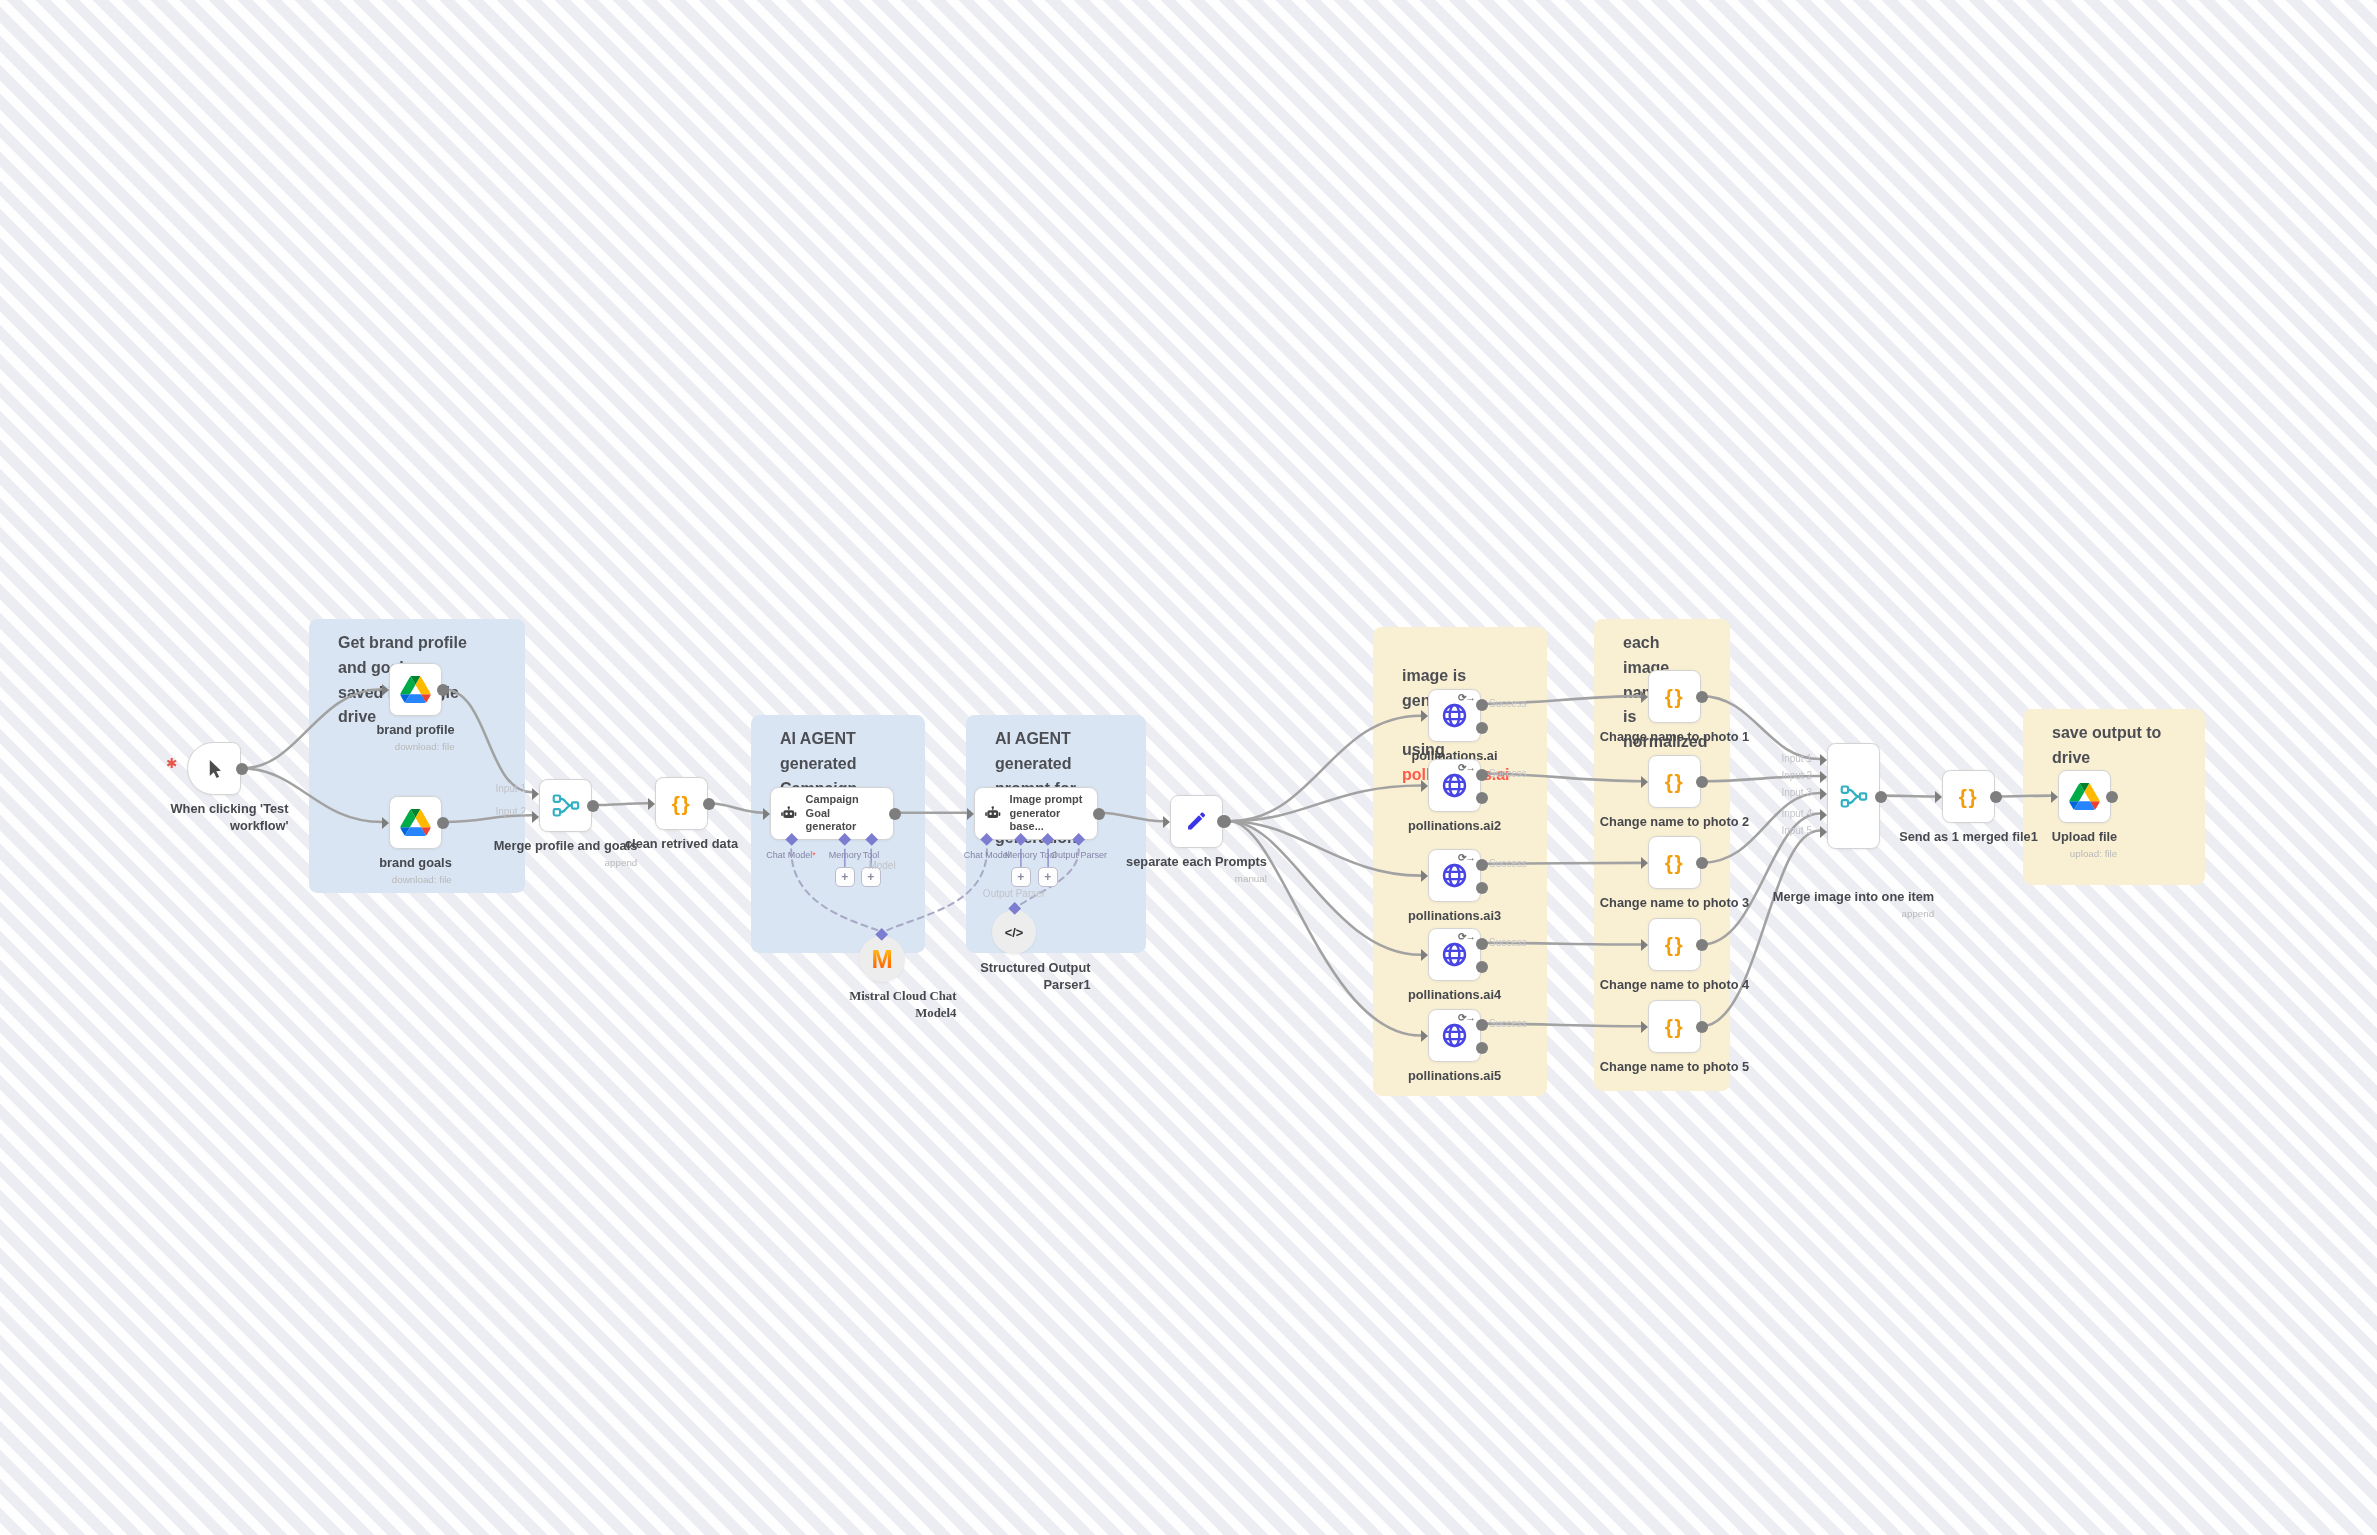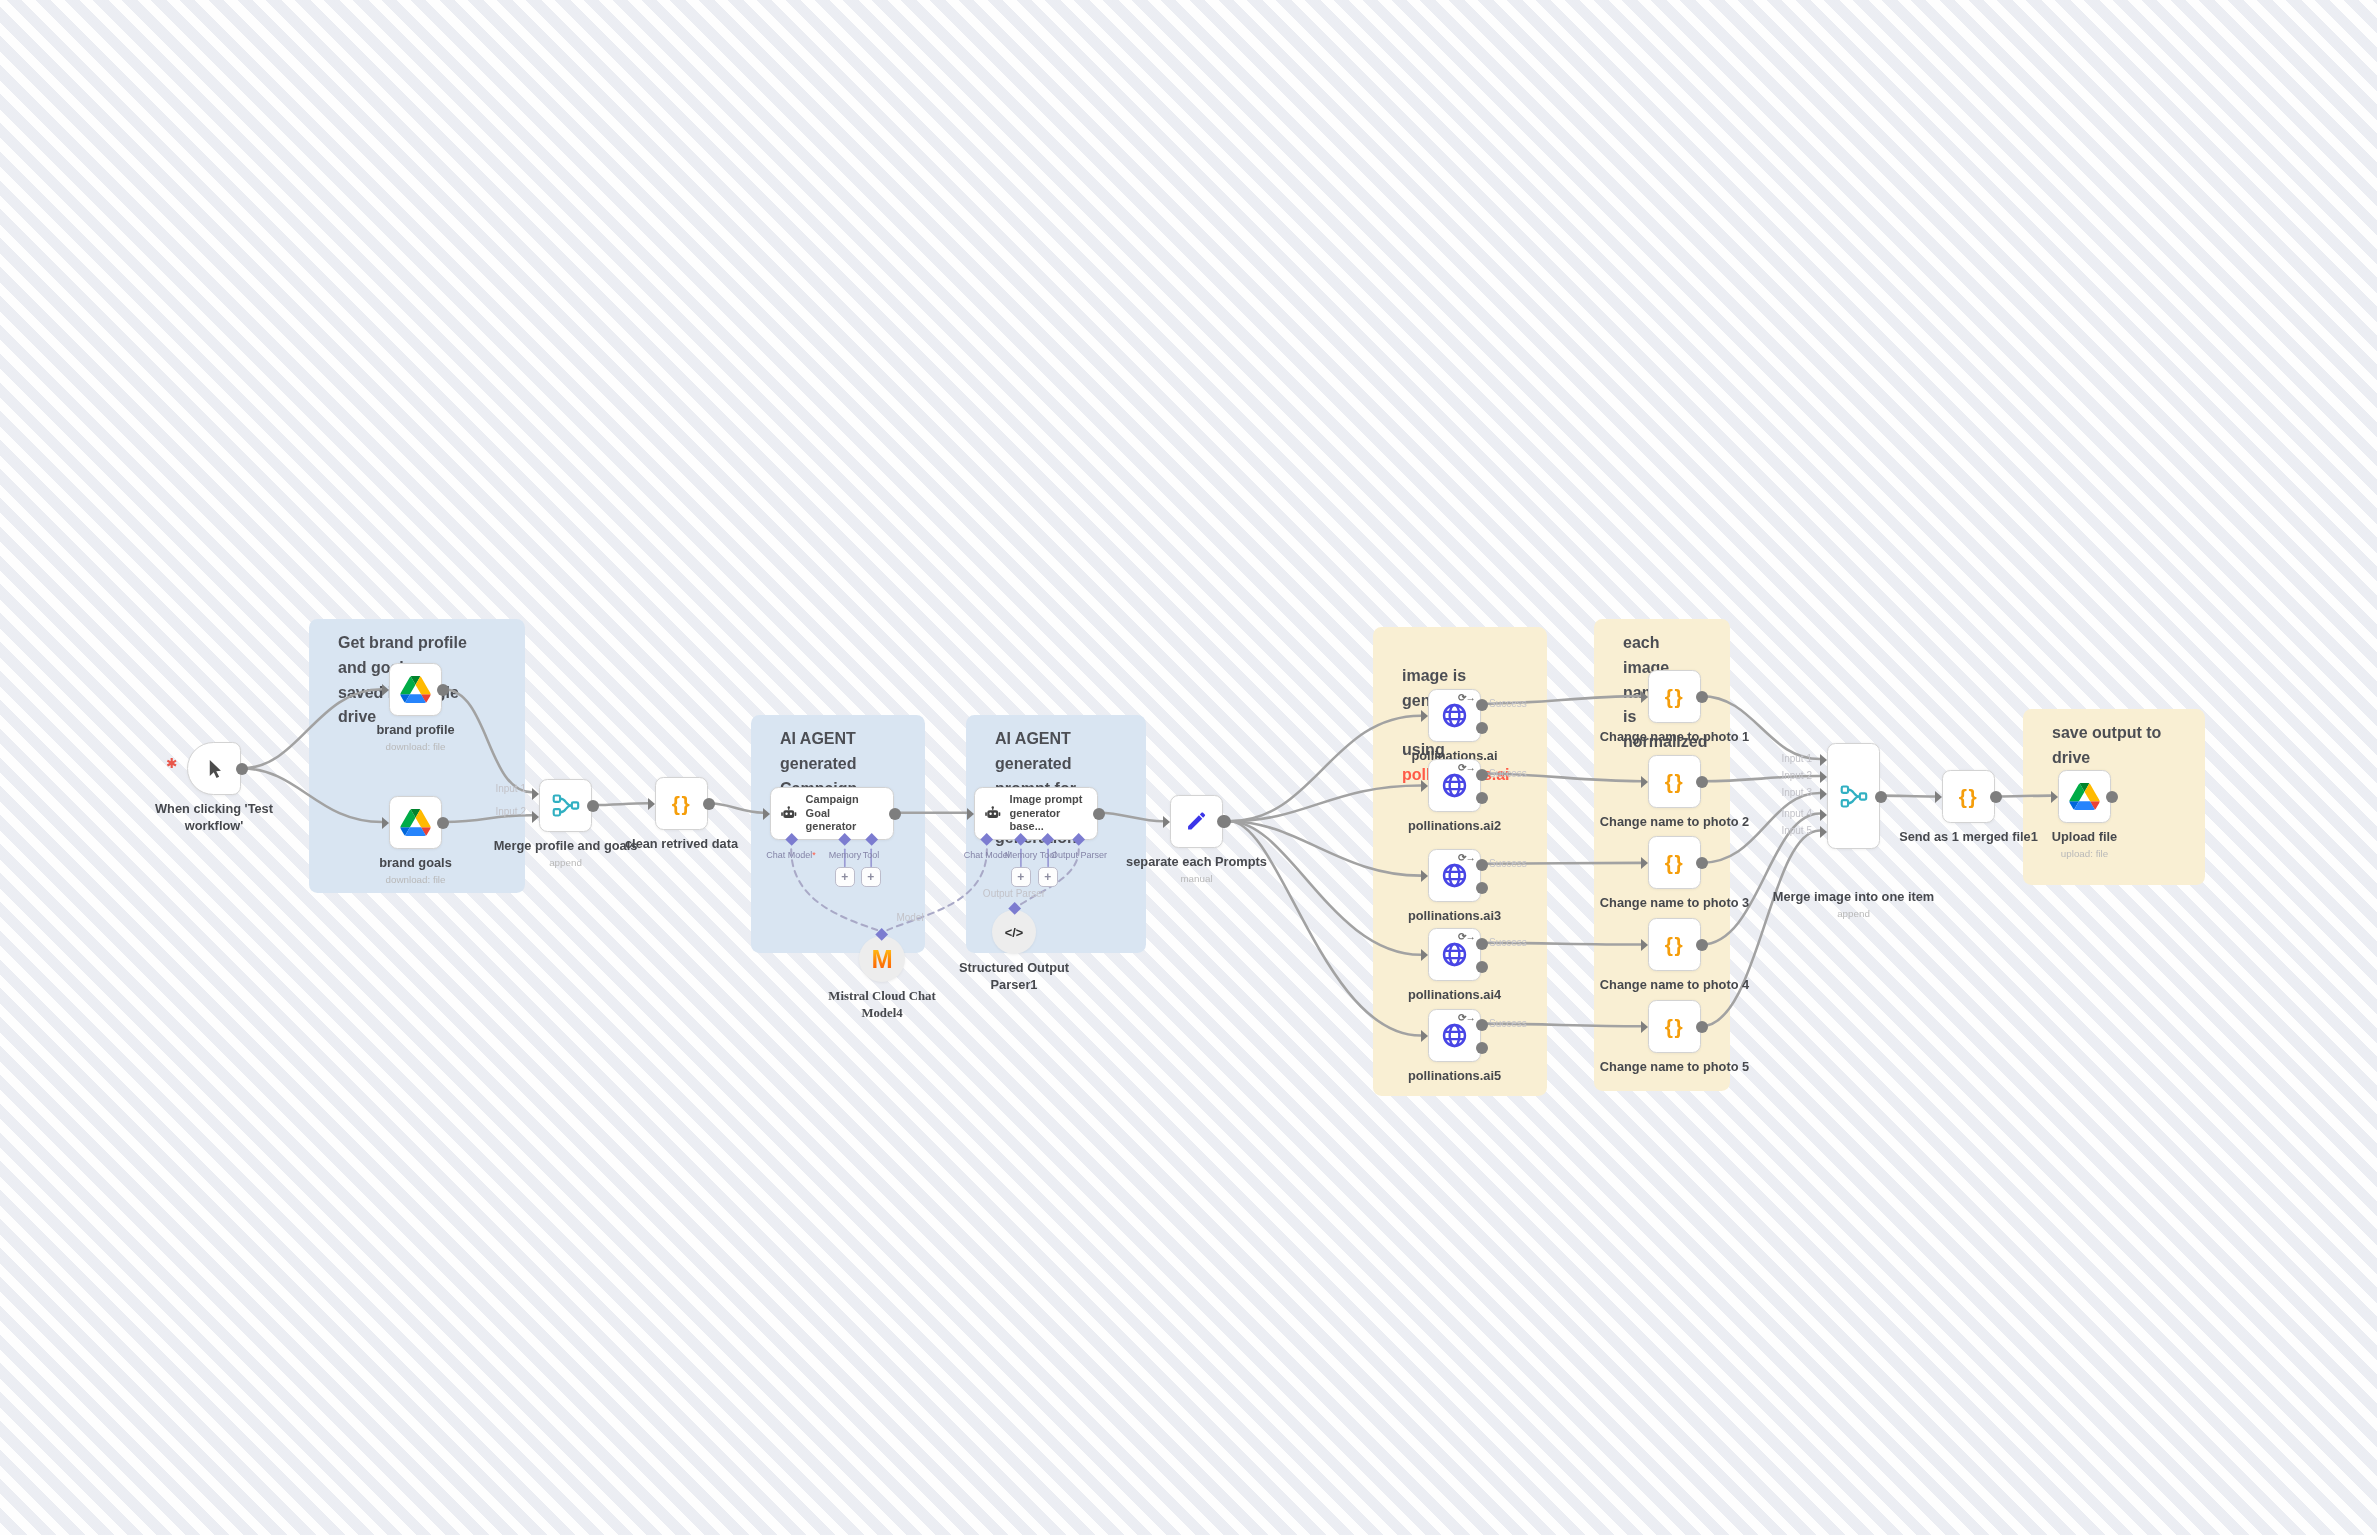--- a/index.html
+++ b/index.html
@@ -21,21 +21,21 @@
   .node{position:absolute;z-index:2;}
   .box{background:#fff;border:1.7px solid #d3d3d3;border-radius:8.5px;width:53px;height:53px;
        display:flex;align-items:center;justify-content:center;box-sizing:border-box;
        box-shadow:0 0.9px 2.6px rgba(0,0,0,.05);position:relative;}
   .box.trigger{width:54px;border-radius:27px 8.5px 8.5px 27px;}
   .box.wide{width:124px;justify-content:flex-start;padding:0 9.4px;gap:7.7px;}
   .box.tall{height:106px;}
   .circle{background:#ededed;border-radius:50%;display:flex;align-items:center;justify-content:center;
           box-shadow:0 0.9px 2.6px rgba(0,0,0,.06);position:relative;}
   .agent-text{font-size:11px;font-weight:700;color:#4a4a4a;line-height:1.25;}
-  .lbl{position:absolute;top:100%;left:50%;transform:translateX(-50%);margin-top:6px;text-align:center;line-height:1.3;width:max-content;}
+  .lbl{position:absolute;top:100%;left:50%;transform:translateX(-50%);margin-top:6px;text-align:right;line-height:1.3;width:max-content;}
   .lbl .name{display:block;font-size:12.8px;font-weight:600;color:#46484d;white-space:pre-line;}
   .lbl .subt{display:block;font-size:9.8px;color:#b9b9b9;font-weight:400;margin-top:2.6px;}
   .port-out{position:absolute;width:12px;height:12px;border-radius:50%;background:#7e7e7e;right:-7.7px;top:50%;margin-top:-6px;z-index:3;}
   .port-in{position:absolute;left:-8.5px;top:50%;margin-top:-6px;width:0;height:0;
            border-top:6px solid transparent;border-bottom:6px solid transparent;border-left:7.7px solid #7e7e7e;z-index:3;}
   .corner-ic{position:absolute;top:1.7px;right:5.1px;font-size:10.2px;font-weight:700;color:#6b6b6b;letter-spacing:-0.9px;}
   .braces{font-size:21px;font-weight:700;color:#f59e0b;letter-spacing:1.7px;}
   .codeic{font-size:12.8px;font-weight:700;color:#303030;}
   .mic{font-size:25.5px;font-weight:800;color:#f97316;background:linear-gradient(180deg,#ffcf1b,#ff8205 55%,#fa500f);
        -webkit-background-clip:text;background-clip:text;-webkit-text-fill-color:transparent;}
@@ -253,21 +253,21 @@
   <span class="clbl" style="left:74px;top:63px;">Tool</span>
   <span class="clbl" style="left:105px;top:63px;">Output Parser</span>
 </div>
 <div class="plusbox" style="left:1011px;top:867px;">
     <span>+</span>
   </div>
 <div class="plusbox" style="left:1038px;top:867px;">
     <span>+</span>
   </div>
 
-<div class="faint center" style="left:882px;top:912px;margin-left:28px;">Model</div>
+<div class="faint center" style="left:882px;top:860px;">Model</div>
 <span class="diam" style="left:877px;top:930px;"></span>
 <div class="node" style="left:859px;top:936px;">
   <div class="circle" style="width:46px;height:46px;">
     <span class="mic">M</span>
   </div>
   <div class="lbl" style="max-width:149px;font-family:Liberation Serif, serif;">
     <span class="name">Mistral Cloud Chat Model4</span>
   </div>
 </div>
 

